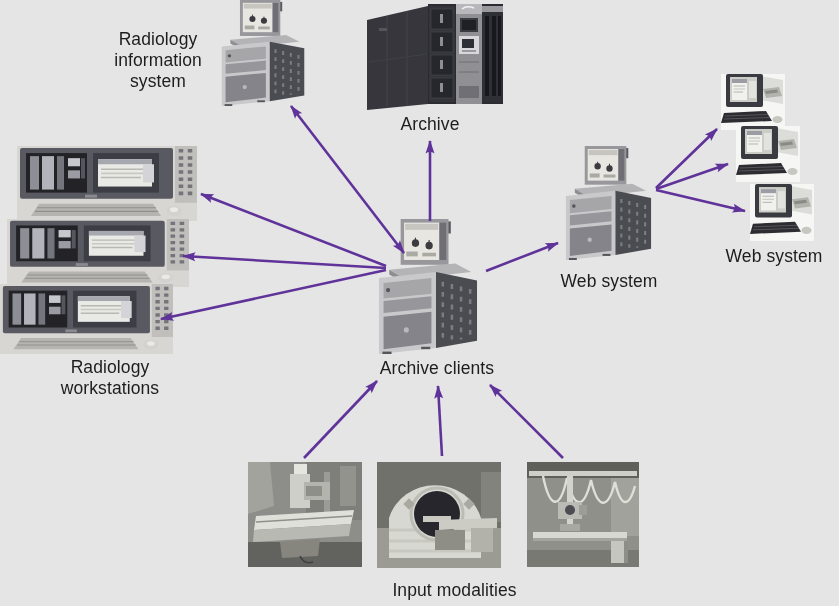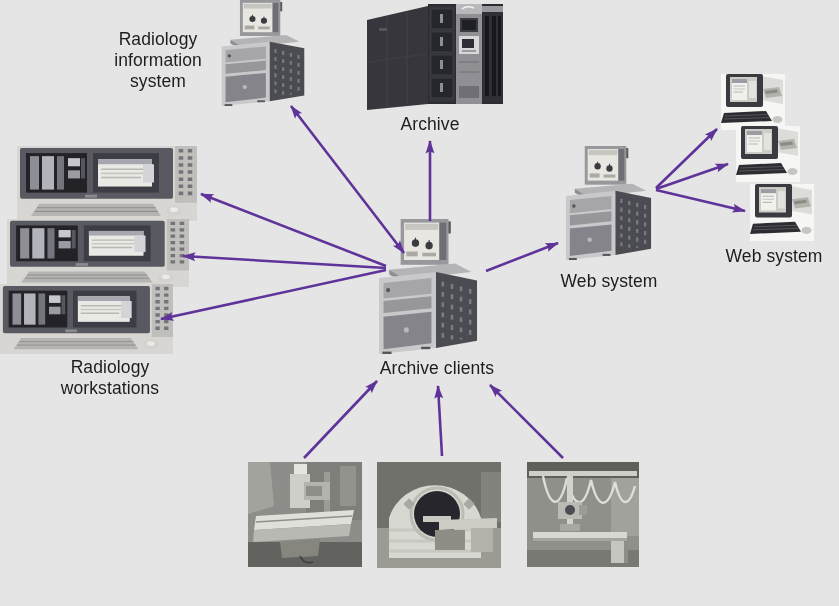--- a/index.html
+++ b/index.html
@@ -267,20 +267,21 @@
         <use href="#sym-radiography"></use>
       </svg>
   </div>
 
   <div class="label" style="left:94px; top:29px; width:128px;">Radiology information system</div>
   <div class="label" style="left:375px; top:114px; width:110px;">Archive</div>
   <div class="label" style="left:30px; top:357px; width:160px;">Radiology workstations</div>
   <div class="label" style="left:365px; top:358px; width:144px;">Archive clients</div>
   <div class="label" style="left:551px; top:271px; width:116px;">Web system</div>
   <div class="label" style="left:712px; top:246px; width:124px;">Web system</div>
+  <div class="label" style="left:372px; top:580px; width:165px;">Input modalities</div>
 
   <svg class="arrows" viewBox="0 0 839 606">
     <defs>
       <marker id="ah" markerUnits="userSpaceOnUse" markerWidth="16" markerHeight="12" refX="13" refY="5" orient="auto-start-reverse">
         <path d="M0.5,0.5 L14,5 L0.5,9.5 Q4,5 0.5,0.5 Z" style="fill:var(--arrow-color,#5f3399)"></path>
       </marker>
     </defs>
     <line x1="404" y1="253" x2="291" y2="106" marker-start="url(#ah)" marker-end="url(#ah)"></line>
     <line x1="430" y1="221" x2="430" y2="141" marker-end="url(#ah)"></line>
     <line x1="386" y1="266" x2="201" y2="194" marker-end="url(#ah)"></line>

